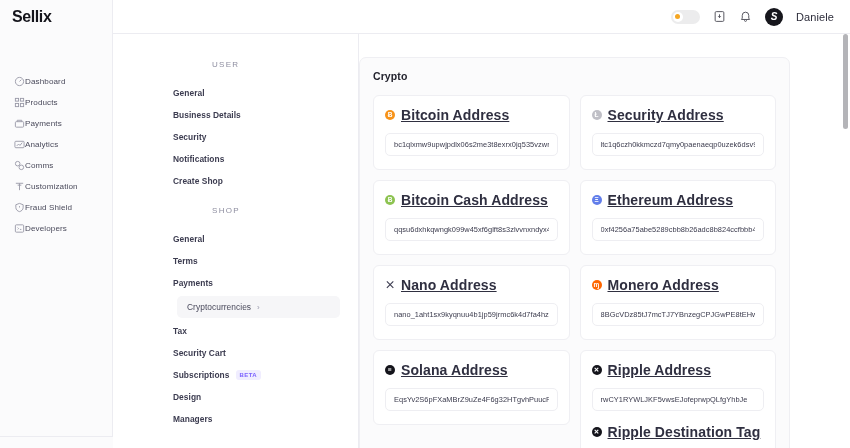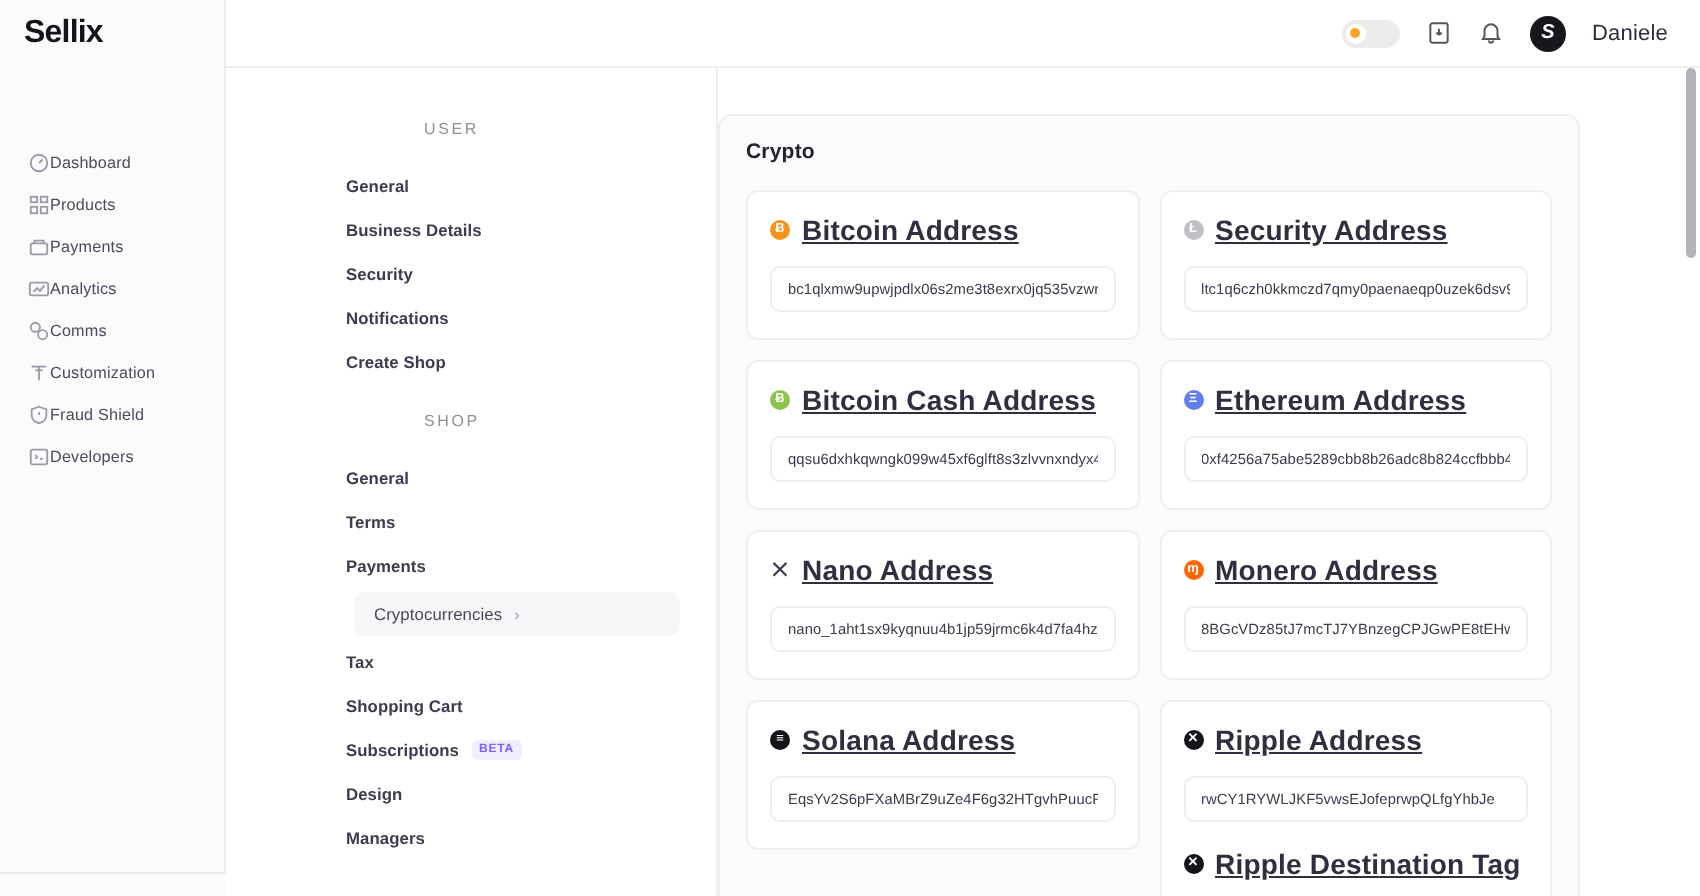--- a/index.html
+++ b/index.html
@@ -352,21 +352,21 @@
         <span>Payments</span>
       </div>
       <div class="sub-item sel">
         <span>Cryptocurrencies</span>
         <span class="chev">›</span>
       </div>
       <div class="sub-item">
         <span>Tax</span>
       </div>
       <div class="sub-item">
-        <span>Shopping Cart</span>
+        <span>Security Cart</span>
       </div>
       <div class="sub-item">
         <span>Subscriptions</span>
         <span class="beta">BETA</span>
       </div>
       <div class="sub-item">
         <span>Design</span>
       </div>
       <div class="sub-item">
         <span>Managers</span>

